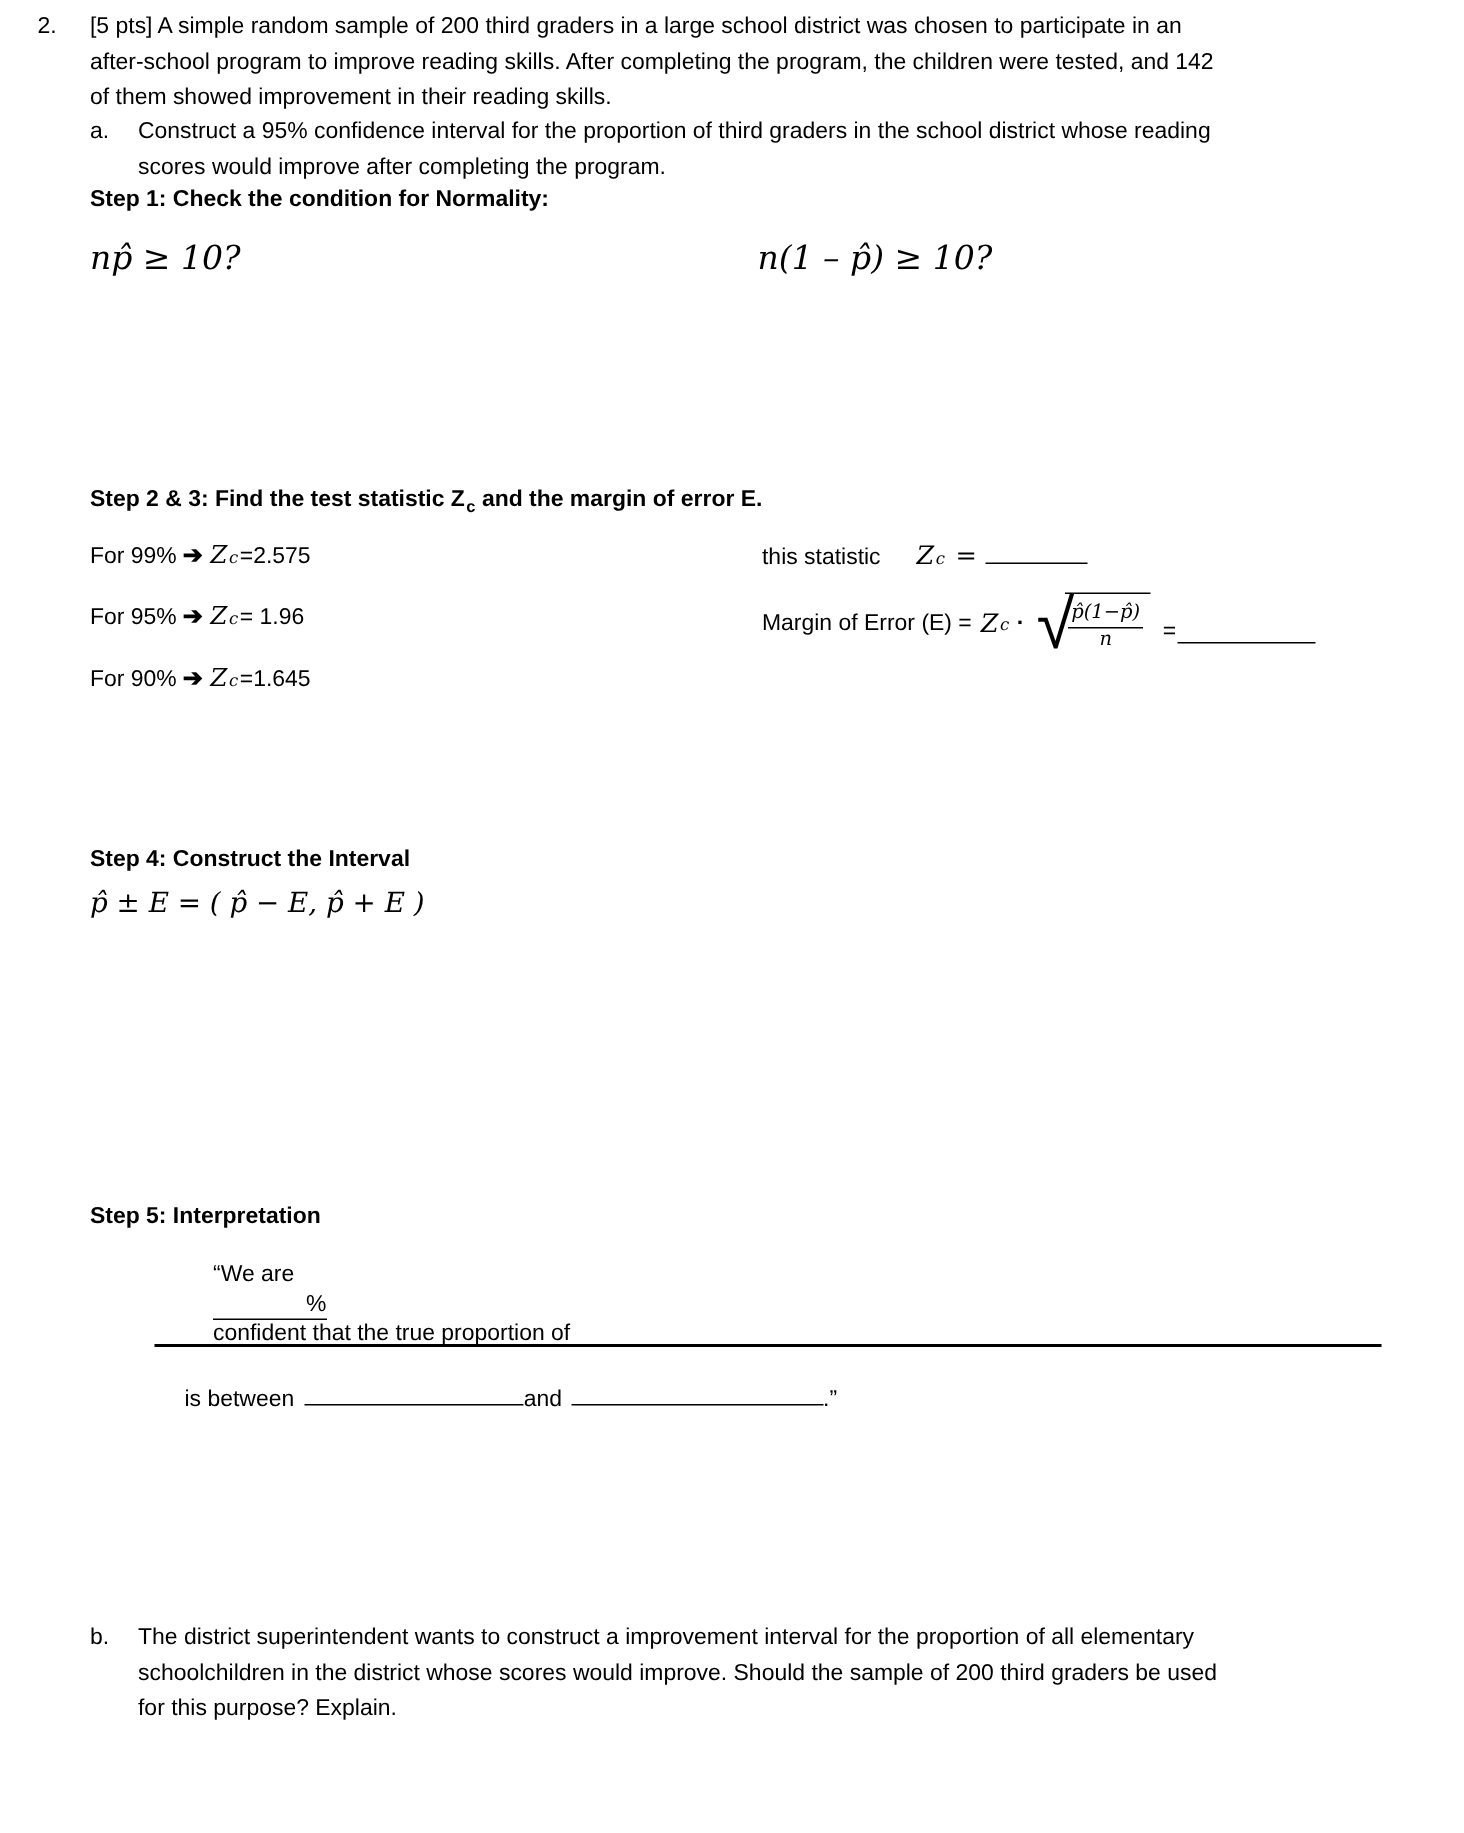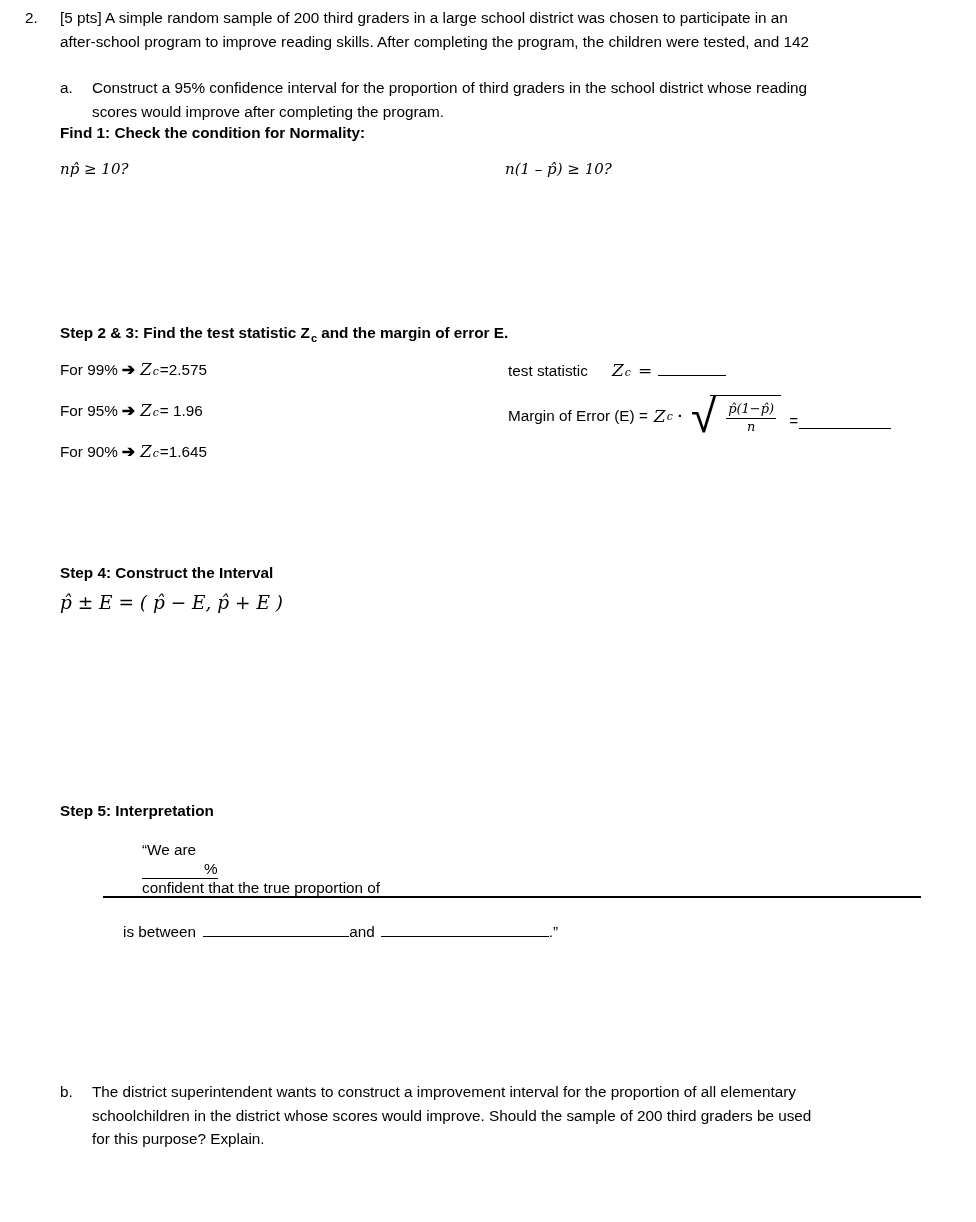--- a/index.html
+++ b/index.html
@@ -12,65 +12,66 @@
     font-size:15.3px;
     overflow:hidden;
   }
   .abs{position:absolute;}
   .bold{font-weight:700;}
   .hang{display:flex;align-items:flex-start;}
   .hang .num{flex:0 0 35px;line-height:23.6px;}
   .hang .numb{flex:0 0 32px;line-height:23.6px;}
   .lines .line{line-height:23.6px;white-space:nowrap;}
   .math{font-family:"DejaVu Serif",serif;font-style:italic;}
-  .mline{font-size:15px;}
+  .mline{font-size:22px;}
   sub.c{font-size:11px;font-style:italic;font-family:"DejaVu Serif",serif;margin-left:1px;}
   .arrow{font-weight:700;font-size:16px;margin:0 5px 0 4px;}
   .zrow{display:flex;align-items:baseline;white-space:nowrap;justify-content:flex-end;}
   .zrow .zval{margin-left:1px;}
   .blank{display:inline-block;border-bottom:1.8px solid #000;height:15px;vertical-align:baseline;}
   .tsline{display:flex;align-items:baseline;white-space:nowrap;}
   .moe{display:flex;align-items:center;white-space:nowrap;}
   .sqrt{display:inline-flex;align-items:flex-start;margin-left:6px;}
   .radical-glyph{
     font-family:"DejaVu Sans",sans-serif;
     font-style:normal;
     font-size:46px;line-height:44px;
     font-weight:300;
   }
-  .radicand{border-top:1.8px solid #000;margin-left:-6px;padding:3px 5px 0 16px;margin-top:1px;text-align:center;}
+  .radicand{border-top:1.8px solid #000;margin-left:-6px;padding:3px 5px 0 2px;margin-top:1px;text-align:center;}
   .frac{display:inline-flex;flex-direction:column;align-items:center;line-height:1.15;}
   .frac .numtop{font-size:13px;border-bottom:1.3px solid #000;padding:0 2px 1px 2px;}
   .frac .den{font-size:13px;padding-top:1px;}
   .interp{display:flex;align-items:baseline;white-space:nowrap;}
   .ublock{display:inline-flex;align-items:baseline;border-bottom:1.8px solid #000;}
   .longline{border-bottom:2.2px solid #000;height:0;}
 </style>
 </head>
 <body>
 
 <div class="page">
 
   <div class="abs hang" style="top:6px;left:25px;">
     <div class="num">2.</div>
     <div class="lines">
       <div class="line">[5 pts] A simple random sample of 200 third graders in a large school district was chosen to participate in an</div>
       <div class="line">after-school program to improve reading skills. After completing the program, the children were tested, and 142</div>
+      <div class="line">of them showed improvement in their reading skills.</div>
     </div>
   </div>
 
   <div class="abs hang" style="top:76px;left:60px;">
     <div class="numb">a.</div>
     <div class="lines">
       <div class="line">Construct a 95% confidence interval for the proportion of third graders in the school district whose reading</div>
       <div class="line">scores would improve after completing the program.</div>
     </div>
   </div>
 
-  <div class="abs bold" style="top:124px;left:60px;">Find 1: Check the condition for Normality:</div>
+  <div class="abs bold" style="top:124px;left:60px;">Step 1: Check the condition for Normality:</div>
 
   <div class="abs math mline" style="top:160px;left:60px;">np̂ ≥ 10?</div>
   <div class="abs math mline" style="top:160px;left:505px;">n(1 – p̂) ≥ 10?</div>
 
   <div class="abs bold" style="top:324px;left:60px;"><span>Step 2 &amp; 3: Find the test statistic Z</span><sub class="c" style="font-family:'Liberation Sans',sans-serif;font-style:normal;font-weight:700;">c</sub><span> and the margin of error E.</span></div>
 
   <div class="abs zrow" style="top:360px;left:60px;">
     <span>For 99%</span>
     <span class="arrow">➔</span>
     <span class="math" style="font-size:16.5px;">Z</span>
@@ -86,21 +87,21 @@
   </div>
   <div class="abs zrow" style="top:442px;left:60px;">
     <span>For 90%</span>
     <span class="arrow">➔</span>
     <span class="math" style="font-size:16.5px;">Z</span>
       <sub class="c">c</sub>
     <span class="zval">=1.645</span>
   </div>
 
   <div class="abs tsline" style="top:360px;left:508px;">
-    <span>test statistic</span>
+    <span>this statistic</span>
     <span class="math" style="font-size:17px;margin-left:24px;">Z</span>
       <sub class="c">c</sub>
     <span class="math" style="font-size:17px;margin:0 6px 0 7px;">=</span>
     <span class="blank" style="width:68px;"></span>
   </div>
 
   <div class="abs moe" style="top:394px;left:508px;">
     <span>Margin of Error (E) =</span>
     <span class="math" style="font-size:17px;margin-left:6px;">Z</span>
       <sub class="c">c</sub>

